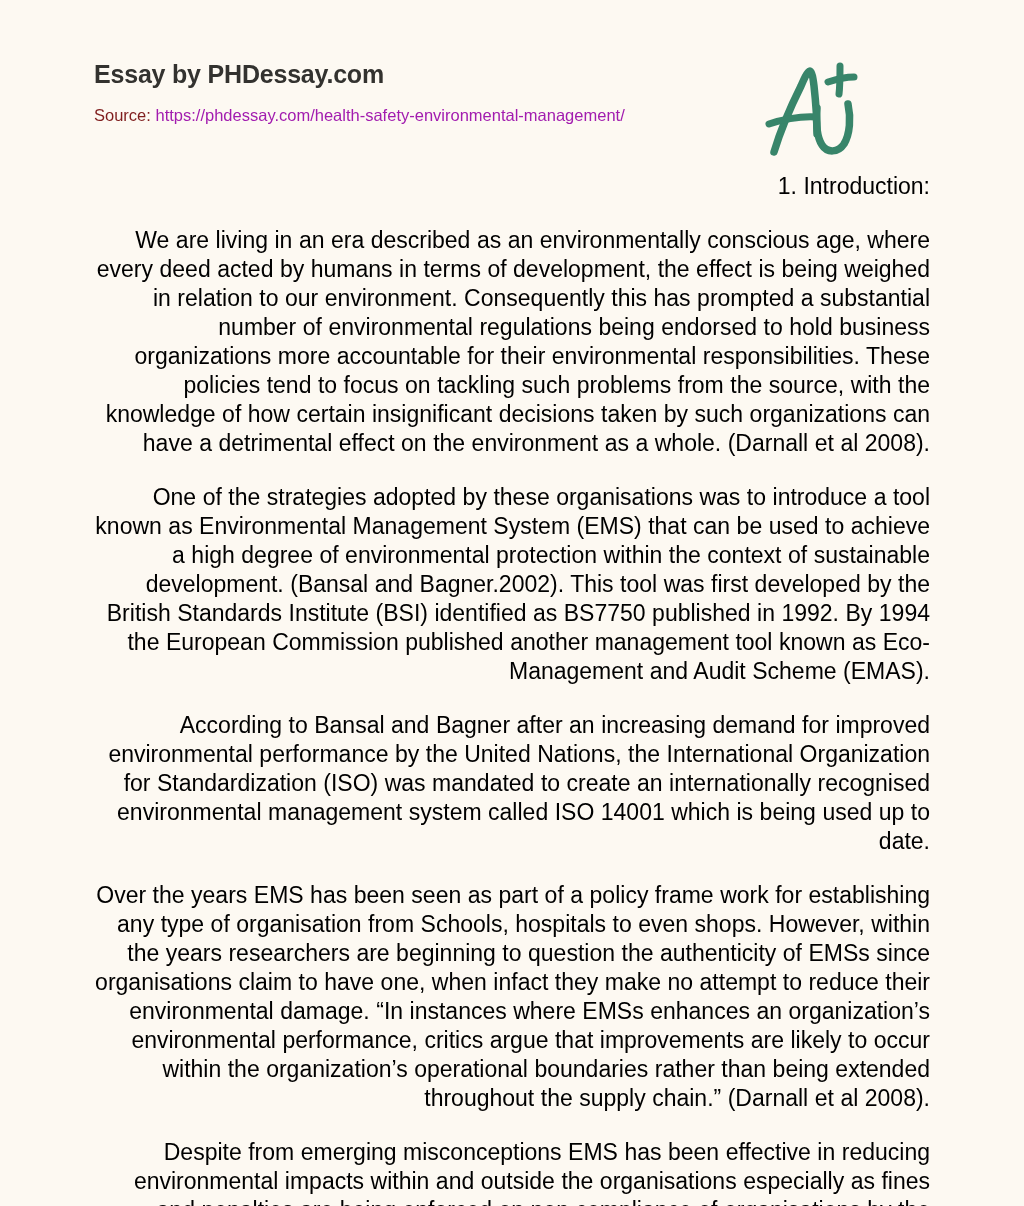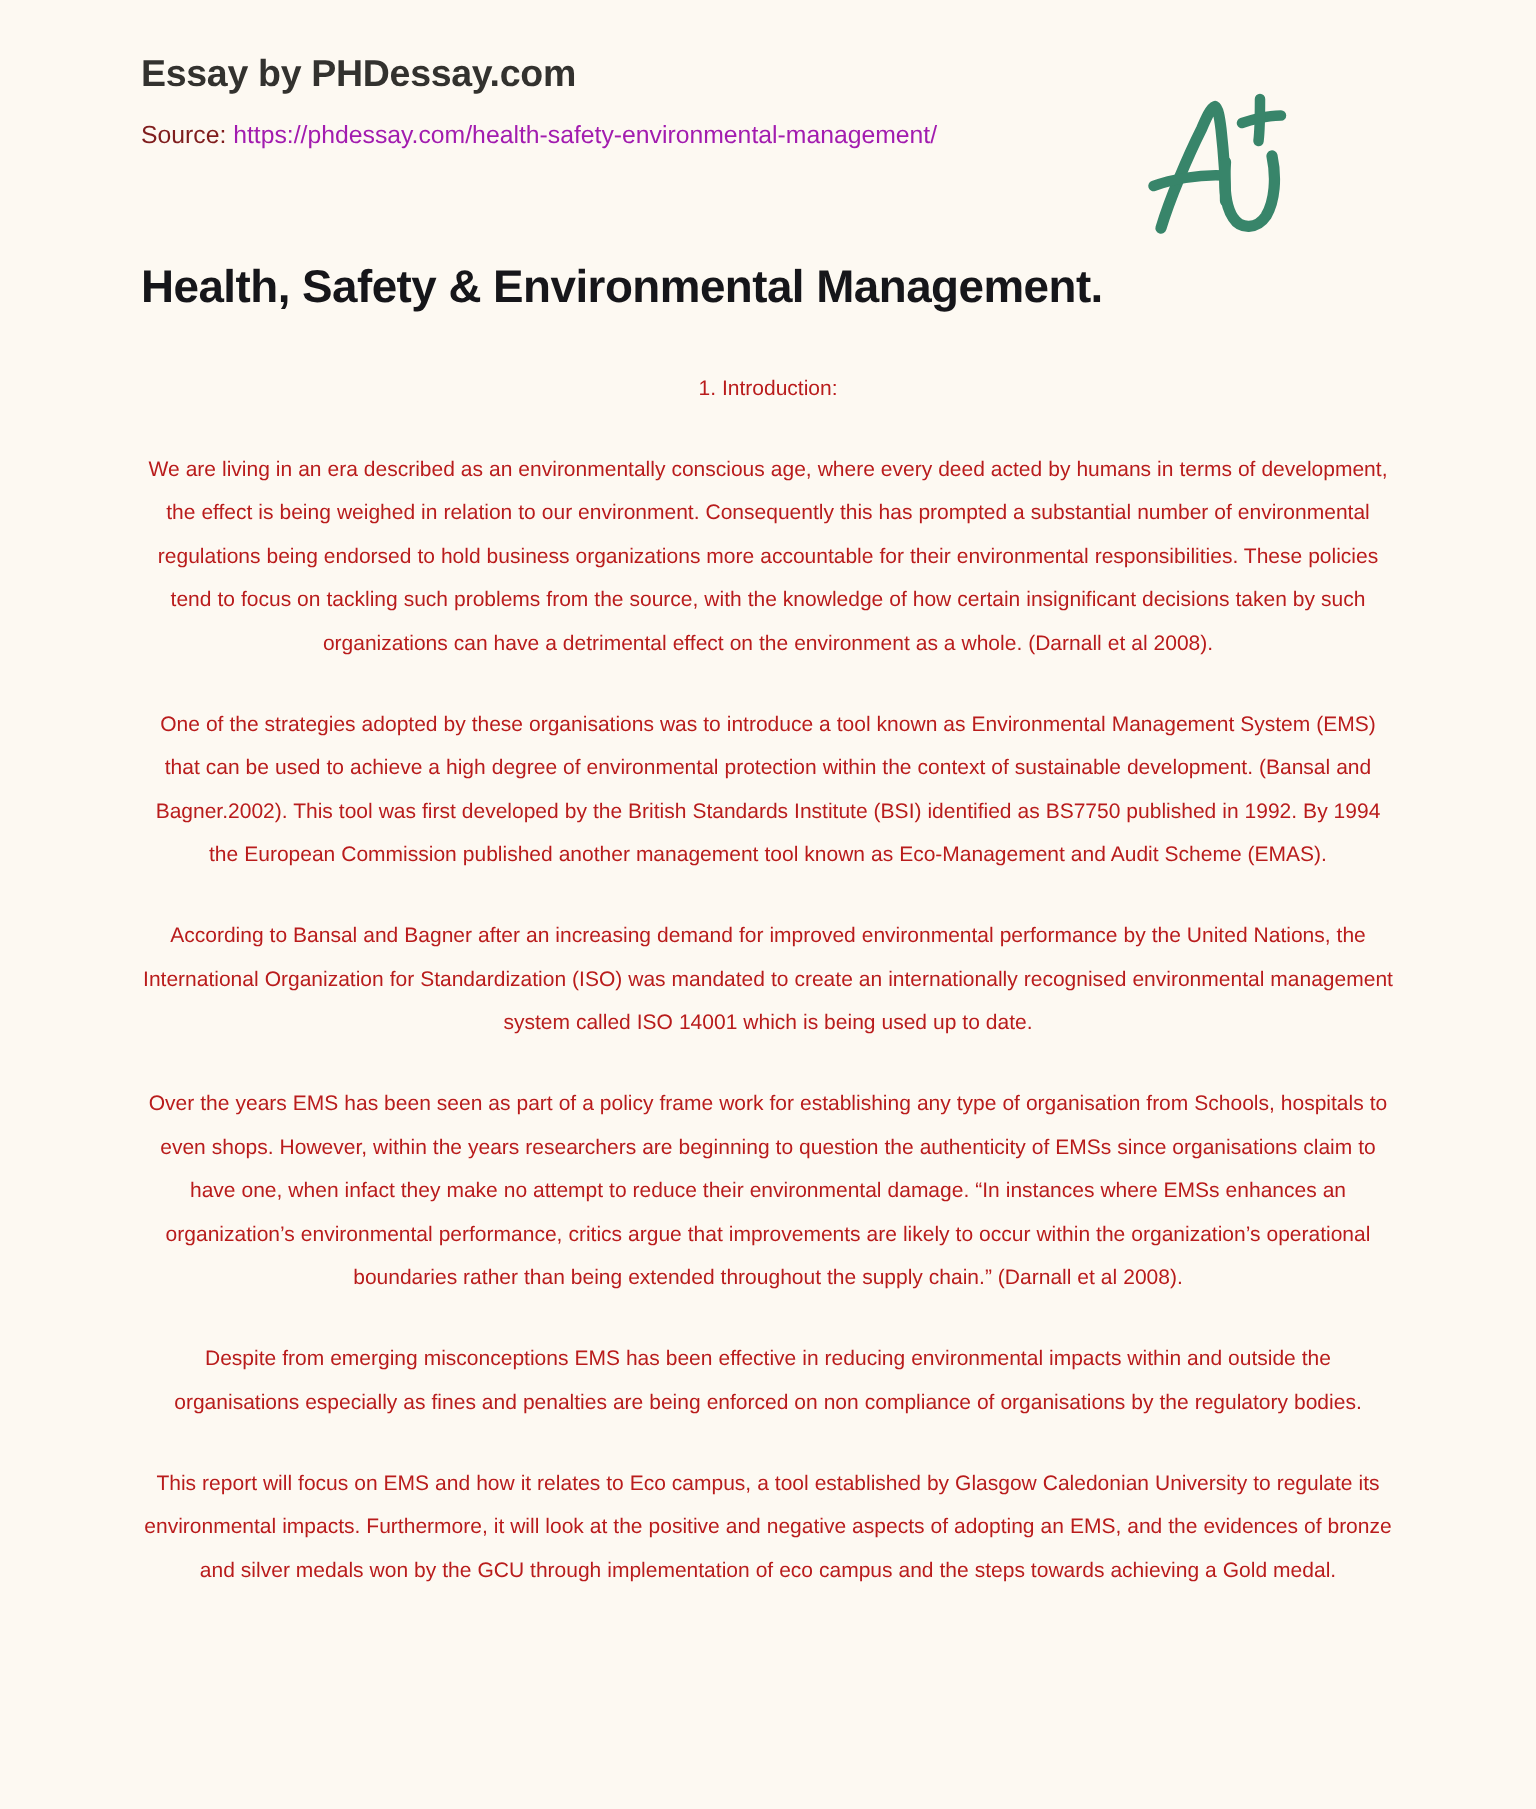--- a/index.html
+++ b/index.html
@@ -21,21 +21,21 @@
     width: 1024px;
     height: 1206px;
     box-sizing: border-box;
     padding: 0 94px;
     background: #fdf9f2;
   }
 
   
   .masthead {
     position: relative;
-    padding-top: 36px;
+    padding-top: 61px;
     height: 110px;
     box-sizing: border-box;
   }
 
   .brand-line {
     font-size: 25px;
     font-weight: 700;
     color: #33322f;
     letter-spacing: -0.2px;
     line-height: 1.1;
@@ -77,26 +77,26 @@
   .doc-title {
     font-size: 30.5px;
     font-weight: 700;
     color: #16161a;
     letter-spacing: -0.35px;
     line-height: 1.25;
     margin: 0 0 34px 0;
   }
 
   .para {
-    font-size: 14px;
+    font-size: 23px;
     line-height: 29px;
-    color: #b91c1c;
+    color: #000000;
     margin: 0 0 25px 0;
     max-width: 845px;
-    text-align: center;
+    text-align: right;
     word-spacing: 0.1px;
   }
 
   .para.heading-para {
     margin-bottom: 25px;
   }
 </style>
 </head>
 <body>
 
@@ -118,21 +118,20 @@
 
         <path d="M63 48 C62 62, 62 76, 68 85 C73 93, 84 93, 90 84 C96 74, 97 58, 94 44" stroke-width="7.5"></path>
 
         <path d="M74 22 C80 20, 92 17, 100 17" stroke-width="7"></path>
         <path d="M86 6 C86 14, 86 26, 85 34" stroke-width="7"></path>
       </svg>
     </div>
   </header>
 
   <main class="article">
-    <h1 class="doc-title">Health, Safety &amp; Environmental Management.</h1>
 
     <p class="para heading-para">1. Introduction:</p>
     <p class="para">We are living in an era described as an environmentally conscious age, where every deed acted by humans in terms of development, the effect is being weighed in relation to our environment. Consequently this has prompted a substantial number of environmental regulations being endorsed to hold business organizations more accountable for their environmental responsibilities. These policies tend to focus on tackling such problems from the source, with the knowledge of how certain insignificant decisions taken by such organizations can have a detrimental effect on the environment as a whole. (Darnall et al 2008).</p>
     <p class="para">One of the strategies adopted by these organisations was to introduce a tool known as Environmental Management System (EMS) that can be used to achieve a high degree of environmental protection within the context of sustainable development. (Bansal and Bagner.2002). This tool was first developed by the British Standards Institute (BSI) identified as BS7750 published in 1992. By 1994 the European Commission published another management tool known as Eco-Management and Audit Scheme (EMAS).</p>
     <p class="para">According to Bansal and Bagner after an increasing demand for improved environmental performance by the United Nations, the International Organization for Standardization (ISO) was mandated to create an internationally recognised environmental management system called ISO 14001 which is being used up to date.</p>
     <p class="para">Over the years EMS has been seen as part of a policy frame work for establishing any type of organisation from Schools, hospitals to even shops. However, within the years researchers are beginning to question the authenticity of EMSs since organisations claim to have one, when infact they make no attempt to reduce their environmental damage. “In instances where EMSs enhances an organization’s environmental performance, critics argue that improvements are likely to occur within the organization’s operational boundaries rather than being extended throughout the supply chain.” (Darnall et al 2008).</p>
     <p class="para">Despite from emerging misconceptions EMS has been effective in reducing environmental impacts within and outside the organisations especially as fines and penalties are being enforced on non compliance of organisations by the regulatory bodies.</p>
     <p class="para">This report will focus on EMS and how it relates to Eco campus, a tool established by Glasgow Caledonian University to regulate its environmental impacts. Furthermore, it will look at the positive and negative aspects of adopting an EMS, and the evidences of bronze and silver medals won by the GCU through implementation of eco campus and the steps towards achieving a Gold medal.</p>
 
   </main>

